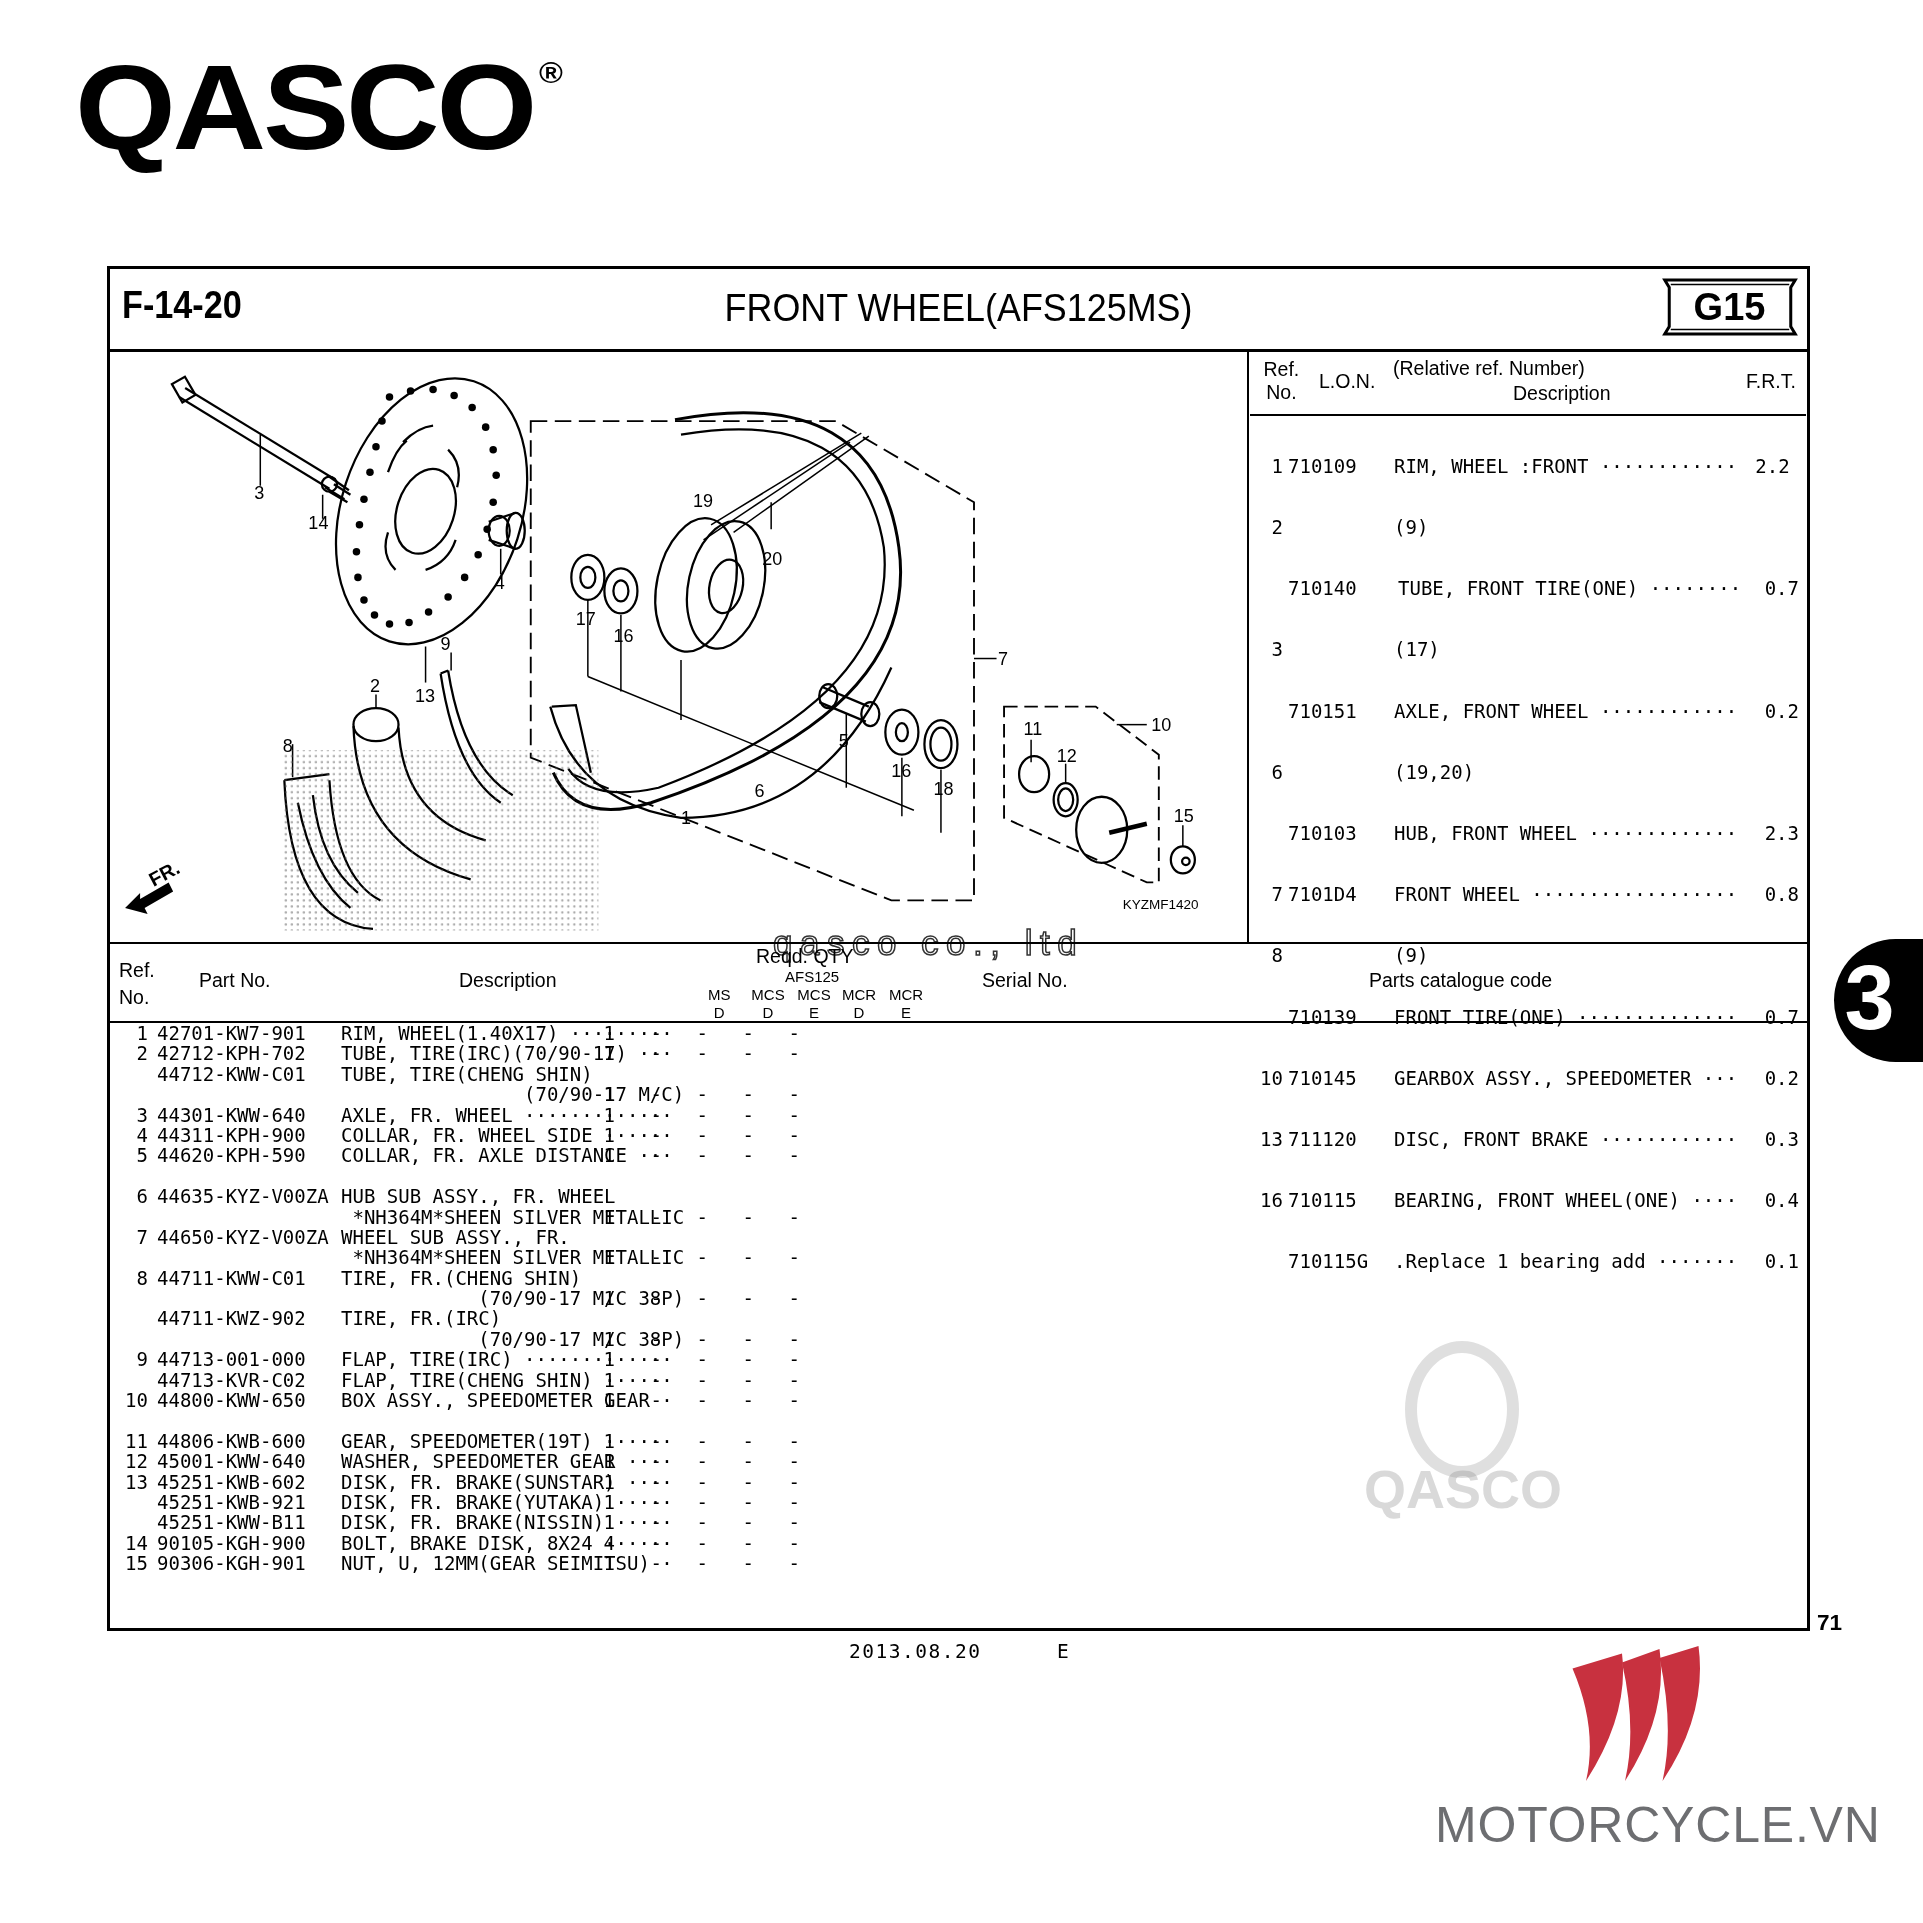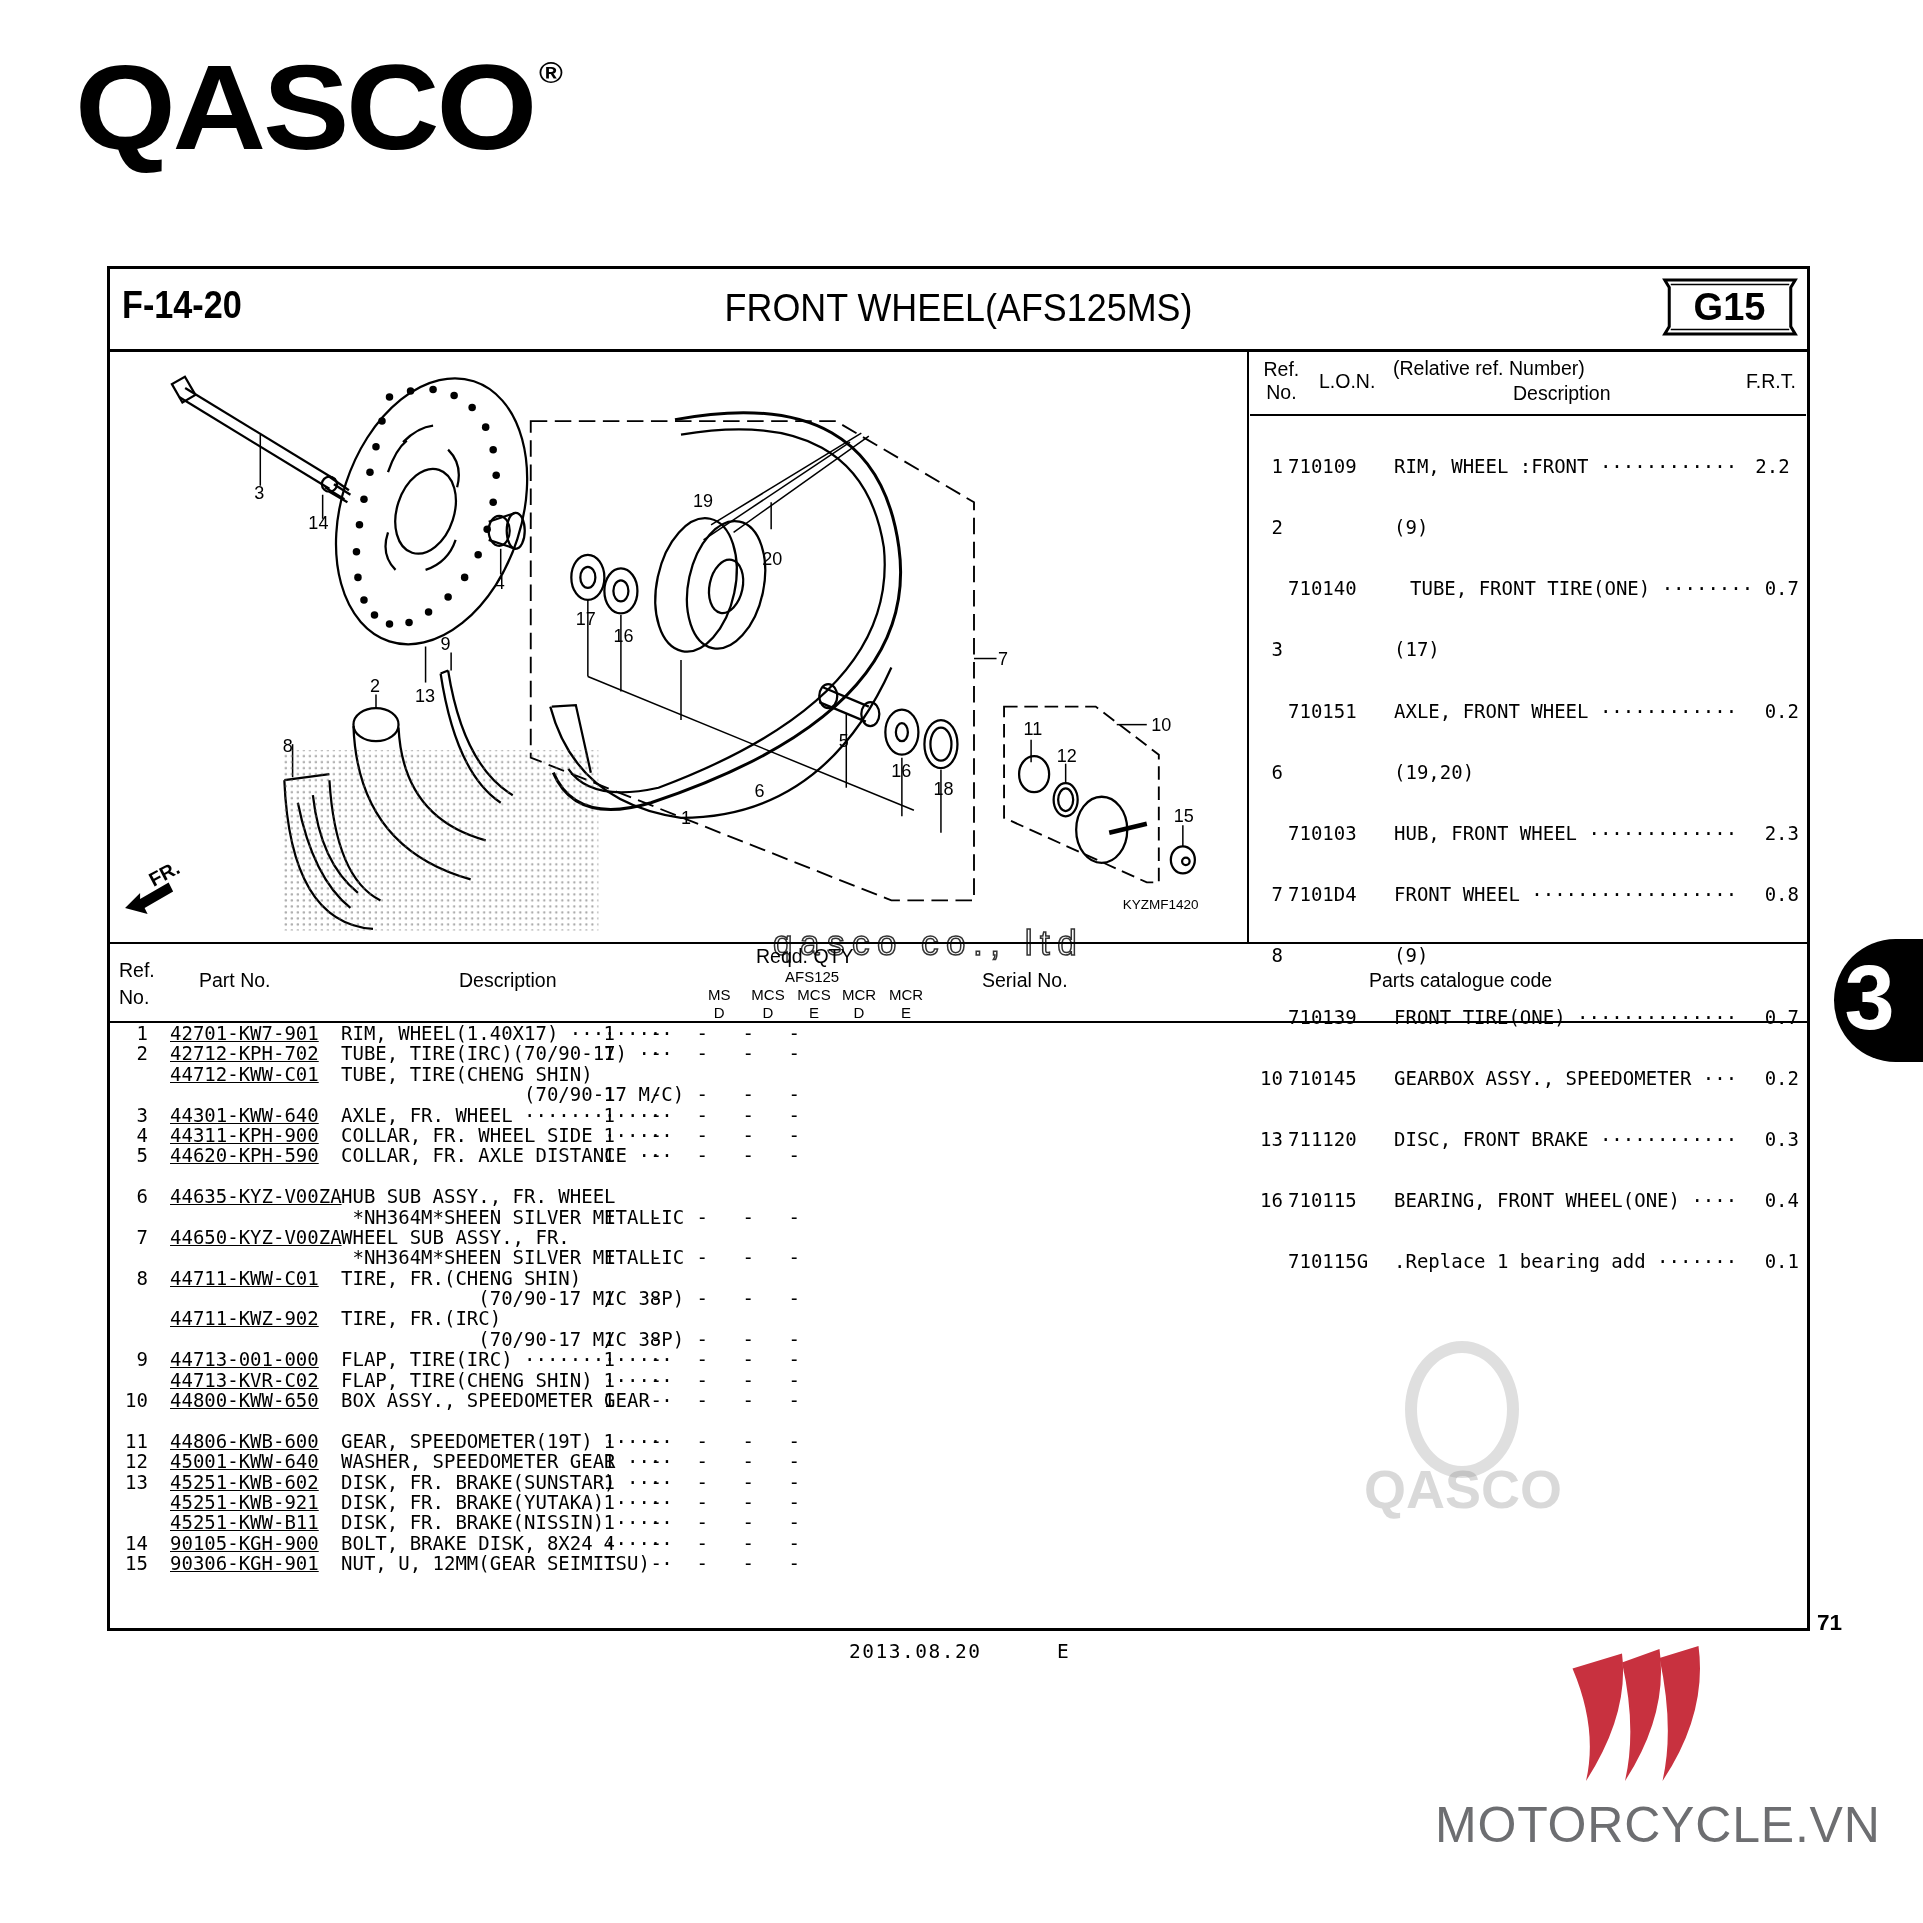--- a/index.html
+++ b/index.html
@@ -18,21 +18,21 @@
   .vdiv{left:1247px;top:352px;width:2.3px;height:592px;background:#000;}
   .hdiv1{left:107px;top:942px;width:1703px;height:2.3px;background:#000;}
   .hdiv2{left:107px;top:1021px;width:1703px;height:2.3px;background:#000;}
   .frt-head{left:1250px;top:352px;width:556px;height:62px;border-bottom:2.3px solid #000;font-size:19.5px;}
   .frt-body{left:1250px;top:415px;width:556px;font-family:"DejaVu Sans Mono",monospace;font-size:19px;line-height:20.4px;white-space:pre;}
   .parts-head{left:110px;top:945px;width:1695px;height:76px;font-size:19.5px;}
   .parts-body{left:110px;top:1023px;width:977px;font-family:"DejaVu Sans Mono",monospace;font-size:19px;line-height:20.4px;}
   .prow{position:relative;height:20.4px;white-space:pre;}
   .prow span{position:absolute;top:0;}
   .c-ref{left:0;width:38px;text-align:right;}
-  .c-pn{left:60px;text-decoration:underline;}
+  .c-pn{left:47px;}
   .c-desc{left:231px;}
   .c-q{width:22.5px;text-align:center;}
   .page-num{left:1817px;top:1610px;font-size:22.5px;font-weight:700;}
   .footer-date{left:849px;top:1640px;font-family:"DejaVu Sans Mono",monospace;font-size:19.5px;letter-spacing:1.5px;}
   .footer-e{left:1057px;top:1640px;font-family:"DejaVu Sans Mono",monospace;font-size:19.5px;}
   .tab-section{left:1834px;top:939px;width:105px;height:123px;background:#000;border-radius:62px 0 0 62px;}
   .tab-section span{position:absolute;left:10.5px;top:13.5px;font-size:90px;font-weight:900;color:#fff;line-height:1;}
   .mc-logo{left:1533px;top:1646px;width:256px;height:135px;}
   .mc-text{left:1435px;top:1796px;font-size:50px;color:#6d6e71;letter-spacing:0.8px;font-family:"Liberation Sans",sans-serif;}
   .wm{color:rgba(120,120,120,0.28);font-weight:900;}
@@ -259,21 +259,21 @@
   </div>
   <div class="abs" style="left:69px;top:18px;">L.O.N.</div>
   <div class="abs" style="left:143px;top:4.5px;">(Relative ref. Number)</div>
   <div class="abs" style="left:263px;top:30px;">Description</div>
   <div class="abs" style="left:496px;top:18px;">F.R.T.</div>
 </div>
 
 <div class="abs frt-body">
   <div class="prow"><span style="left:0;width:33px;text-align:right">1</span><span style="left:38px">710109</span><span style="left:144px">RIM, WHEEL :FRONT ············</span><span style="left:496px;width:53px;text-align:center">2.2</span></div>
   <div class="prow"><span style="left:0;width:33px;text-align:right">2</span><span style="left:38px"></span><span style="left:144px">(9)</span><span style="left:496px;width:53px;text-align:right"></span></div>
-  <div class="prow"><span style="left:0;width:33px;text-align:right"></span><span style="left:38px">710140</span><span style="left:160px">TUBE, FRONT TIRE(ONE) ········</span><span style="left:496px;width:53px;text-align:right">0.7</span></div>
+  <div class="prow"><span style="left:0;width:33px;text-align:right"></span><span style="left:38px">710140</span><span style="left:148px">TUBE, FRONT TIRE(ONE) ········</span><span style="left:496px;width:53px;text-align:right">0.7</span></div>
   <div class="prow"><span style="left:0;width:33px;text-align:right">3</span><span style="left:38px"></span><span style="left:144px">(17)</span><span style="left:496px;width:53px;text-align:right"></span></div>
   <div class="prow"><span style="left:0;width:33px;text-align:right"></span><span style="left:38px">710151</span><span style="left:144px">AXLE, FRONT WHEEL ············</span><span style="left:496px;width:53px;text-align:right">0.2</span></div>
   <div class="prow"><span style="left:0;width:33px;text-align:right">6</span><span style="left:38px"></span><span style="left:144px">(19,20)</span><span style="left:496px;width:53px;text-align:right"></span></div>
   <div class="prow"><span style="left:0;width:33px;text-align:right"></span><span style="left:38px">710103</span><span style="left:144px">HUB, FRONT WHEEL ·············</span><span style="left:496px;width:53px;text-align:right">2.3</span></div>
   <div class="prow"><span style="left:0;width:33px;text-align:right">7</span><span style="left:38px">7101D4</span><span style="left:144px">FRONT WHEEL ··················</span><span style="left:496px;width:53px;text-align:right">0.8</span></div>
   <div class="prow"><span style="left:0;width:33px;text-align:right">8</span><span style="left:38px"></span><span style="left:144px">(9)</span><span style="left:496px;width:53px;text-align:right"></span></div>
   <div class="prow"><span style="left:0;width:33px;text-align:right"></span><span style="left:38px">710139</span><span style="left:144px">FRONT TIRE(ONE) ··············</span><span style="left:496px;width:53px;text-align:right">0.7</span></div>
   <div class="prow"><span style="left:0;width:33px;text-align:right">10</span><span style="left:38px">710145</span><span style="left:144px">GEARBOX ASSY., SPEEDOMETER ···</span><span style="left:496px;width:53px;text-align:right">0.2</span></div>
   <div class="prow"><span style="left:0;width:33px;text-align:right">13</span><span style="left:38px">711120</span><span style="left:144px">DISC, FRONT BRAKE ············</span><span style="left:496px;width:53px;text-align:right">0.3</span></div>
   <div class="prow"><span style="left:0;width:33px;text-align:right">16</span><span style="left:38px">710115</span><span style="left:144px">BEARING, FRONT WHEEL(ONE) ····</span><span style="left:496px;width:53px;text-align:right">0.4</span></div>

